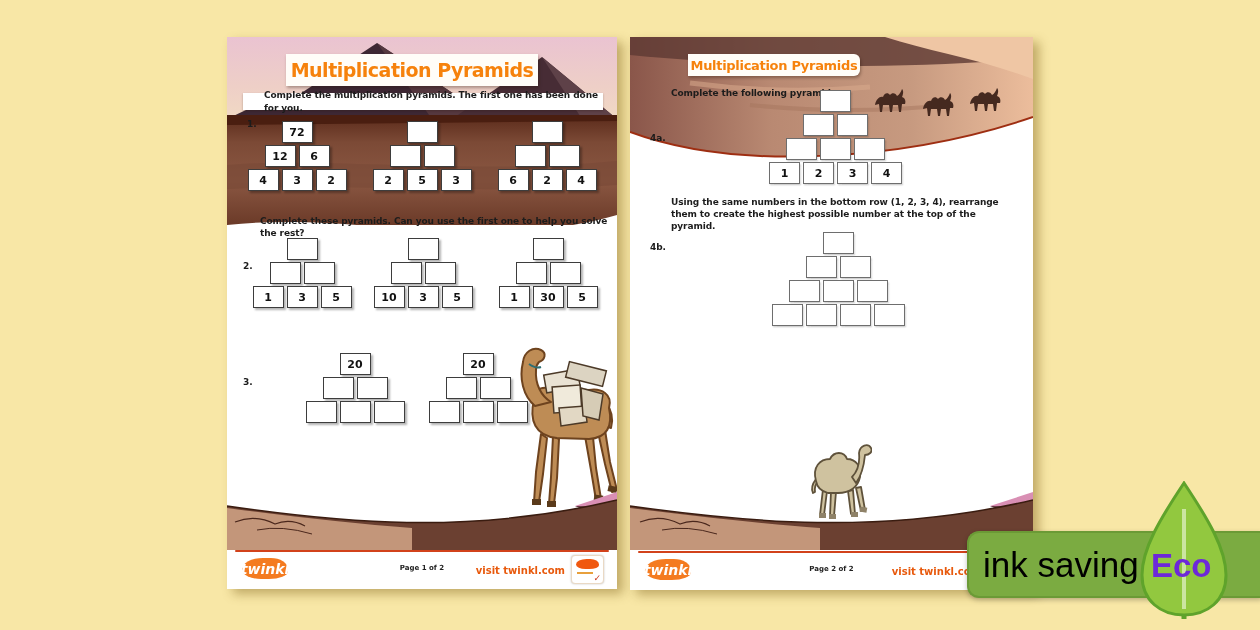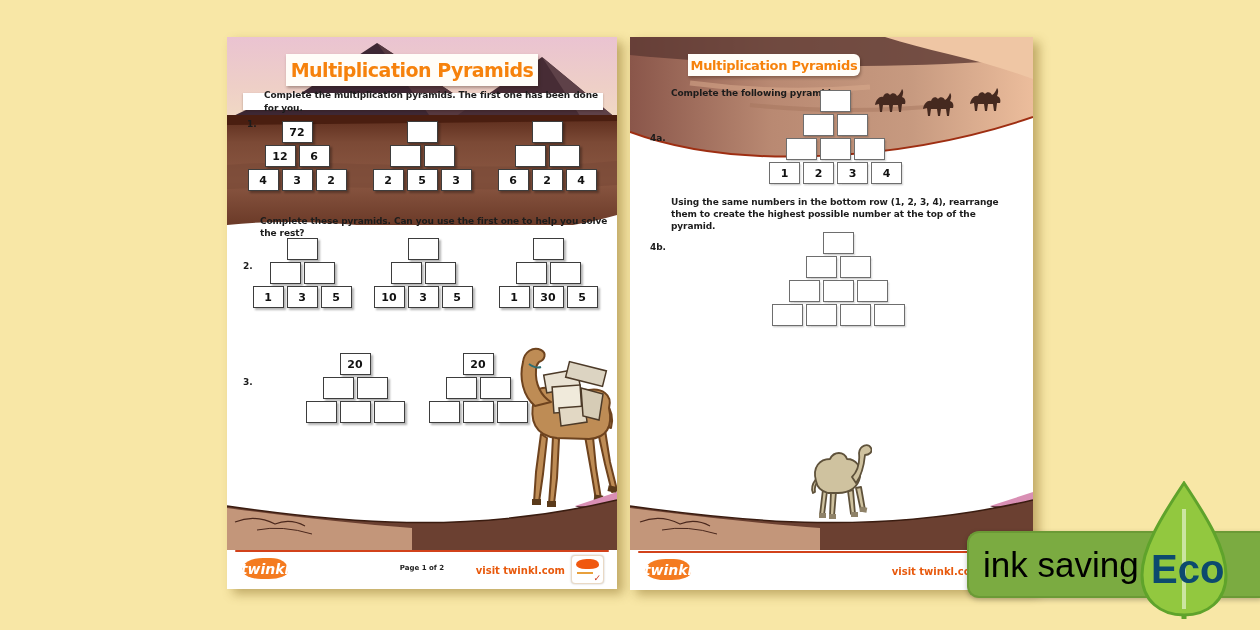--- a/index.html
+++ b/index.html
@@ -57,21 +57,21 @@
   .qb-tick{position:absolute;right:2px;bottom:0px;color:#C8341B;font-size:9px;font-weight:bold;}
 
   
   .eco-bar{position:absolute;left:967px;top:531px;width:293px;height:63px;background:#7BAB41;
            border:2px solid #6B9A36;border-right:none;border-radius:12px 0 0 12px;
            box-shadow:0 2px 5px rgba(0,0,0,.25);}
   .eco-text{position:absolute;left:14px;top:50%;transform:translateY(-50%);
             font-family:"Liberation Sans",sans-serif;font-size:35px;color:#000000;}
   .eco-leaf{position:absolute;left:1140px;top:481px;}
   .eco-word{position:absolute;left:1151px;top:547px;font-family:"Liberation Sans",sans-serif;
-            font-size:40px;font-weight:bold;color:#0c4a6e;}
+            font-size:33px;font-weight:bold;color:#6d28d9;}
 </style>
 </head>
 <body>
 
 <div class="canvas">
 
   <div class="page page1">
 
     <svg class="art" width="390" height="205" viewBox="0 0 390 205">
       <defs>
@@ -387,20 +387,21 @@
       <path d="M0,14 C115,30 250,44 403,8 L403,58 L0,58 Z" fill="#6B4031"></path>
       <path d="M0,16 C62,24 135,32 190,36 L190,58 L0,58 Z" fill="#C3967A"></path>
       <path d="M10,30 q20,-8 40,2 q15,-6 30,2" stroke="#4A271C" fill="none" stroke-width="1.2"></path>
       <path d="M32,38 q25,-5 55,4" stroke="#4A271C" fill="none" stroke-width="1"></path>
       <path d="M0,14 C115,30 250,44 403,8" stroke="#3A1C10" fill="none" stroke-width="1.5"></path>
     </svg>
 
     <div class="footer">
       <div class="redline"></div>
       <div class="twinkl-logo">twinkl</div>
+      <div class="page-num">Page 2 of 2</div>
       <div class="visit">visit twinkl.com</div>
       <div class="q-badge">
         <div class="qb-blob"></div>
         <div class="qb-l"></div>
         <div class="qb-tick">✓</div>
       </div>
     </div>
   </div>
 
   <div class="eco-bar">

